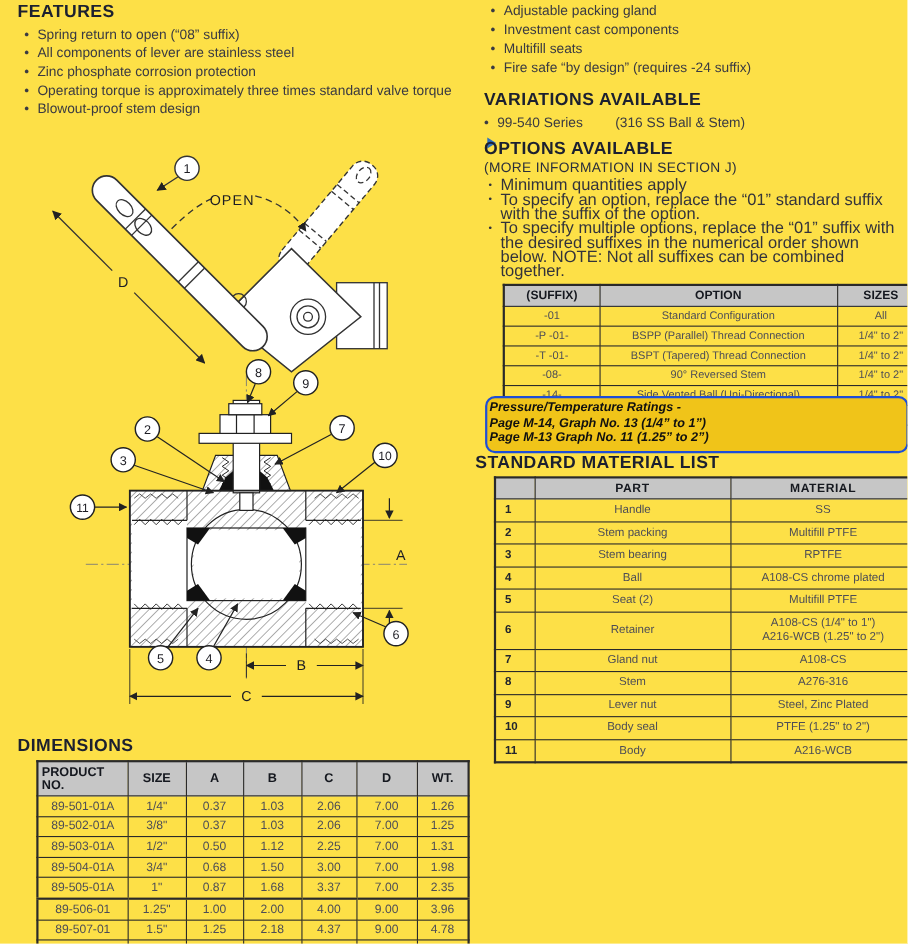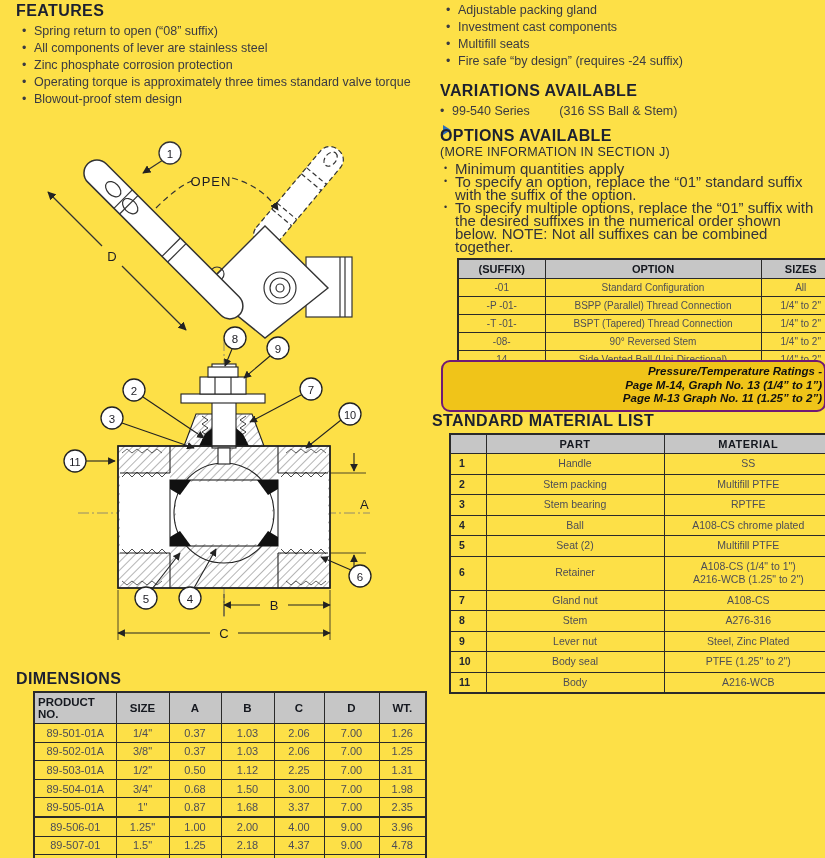--- a/index.html
+++ b/index.html
@@ -12,21 +12,21 @@
   ul.blist li::before{content:"•";position:absolute;left:0;top:0;color:#3a3a42;}
   ul.notes{margin:1px 0 0 0;padding:0 0 0 4px;list-style:none;}
   ul.notes li{font-size:15px;line-height:13px;color:#33333b;padding-left:11px;position:relative;}
   ul.notes li::before{content:"•";position:absolute;left:0;top:0;font-size:9px;}
   
   .features{position:absolute;left:16px;top:2px;width:412px;}
   .rbullets{position:absolute;left:440px;top:0px;width:385px;}
   .variations{position:absolute;left:440px;top:82px;width:385px;}
   .options{position:absolute;left:440px;top:127px;width:385px;}
   .ratings{position:absolute;left:441px;top:360px;width:377px;background:var(--accent-yellow,#F0C419);
-           border:2px solid #701a75;border-radius:9px;padding:3px 2px 4px 2px;text-align:right;}
+           border:2px solid #1d4ed8;border-radius:9px;padding:3px 2px 4px 2px;text-align:left;}
   .ratings div{font-size:11.5px;font-weight:bold;font-style:italic;color:#101010;line-height:13.5px;}
   .materials{position:absolute;left:432px;top:412px;width:385px;}
   .dimensions{position:absolute;left:16px;top:670px;width:394px;}
   .diagram{position:absolute;left:18px;top:128px;}
   
   .var-line{font-size:12.5px;line-height:17px;color:#3a3a42;padding-left:12px;position:relative;}
   .var-line::before{content:"•";position:absolute;left:0;top:0;}
   .var-detail{margin-left:26px;}
   .tri{width:0;height:0;border-left:8px solid var(--marker-blue,#2E6FBA);
        border-top:5px solid transparent;border-bottom:5px solid transparent;margin:5px 0 0 3px;}

